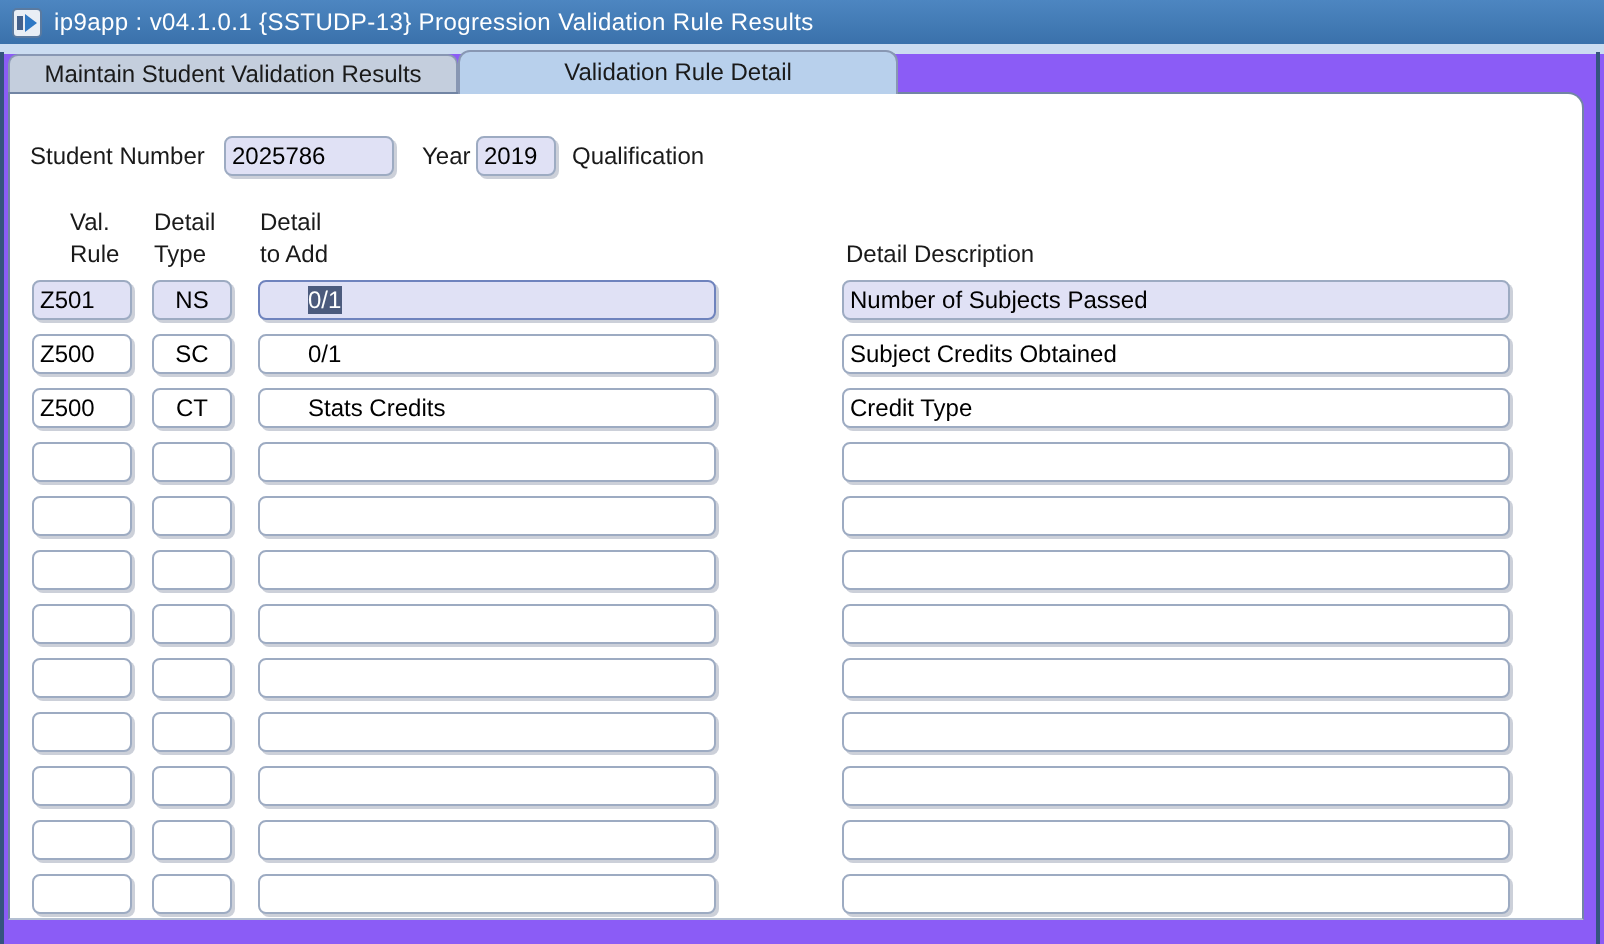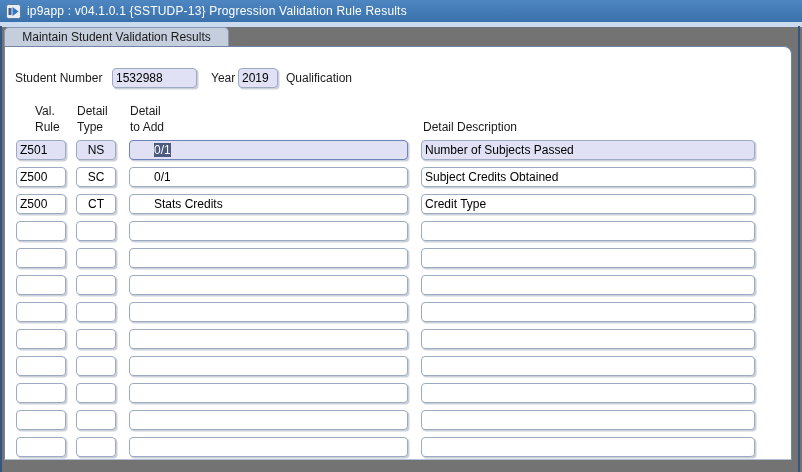--- a/index.html
+++ b/index.html
@@ -1,18 +1,18 @@
 <!DOCTYPE html>
 <html><head>
 <meta charset="utf-8">
 <style>
   html,body { margin:0; padding:0; background:#ffffff; }
   * { box-sizing:border-box; }
   .window {
-    position:relative; width:802px; height:472px; background:#737373;
+    position:relative; width:802px; height:472px; background:#8b5cf6;
     font-family:"Liberation Sans", sans-serif; overflow:hidden;
   }
   
   .titlebar {
     position:absolute; left:0; top:0; width:802px; height:22px;
     background:linear-gradient(#4d86c1,#3a71ab);
     display:flex; align-items:center; color:#ffffff;
   }
   .app-icon { width:15px; height:15px; margin:0 6px 0 6px; flex:0 0 auto; }
   .title-text { font-size:12px; letter-spacing:0.2px; white-space:nowrap; }
@@ -56,21 +56,21 @@
   .txt.selected-text { background:#4c5b7d; color:#ffffff; }
   
   .f-student { left:112px; top:68px; width:85px; }
   .f-year    { left:238px; top:68px; width:40px; }
   .f-qual    { left:360px; top:68px; width:84px; }
   
   .rows { position:absolute; left:0; top:0; width:802px; height:472px; z-index:4; }
   .grid-row { position:absolute; left:0; width:802px; height:20px;border-radius:10px; }
   .grid-row .c1 { left:16px;  width:50px;  }
   .grid-row .c2 { left:76px;  width:40px;text-align:center;  }
-  .grid-row .c3 { left:129px; width:279px;padding-left:24px; }
+  .grid-row .c3 { left:129px; width:229px;padding-left:24px; }
   .grid-row .c4 { left:421px; width:334px; }
   .grid-row.current .field { background:#e0e1f5; }
 </style>
 </head>
 <body>
 
 <div class="window">
 
   <div class="titlebar">
     <svg class="app-icon" viewBox="0 0 15 15">
@@ -80,25 +80,26 @@
     </svg>
     <span class="title-text">ip9app : v04.1.0.1 {SSTUDP-13} Progression Validation Rule Results</span>
   </div>
 
   <div class="substrip"></div>
 
   <div class="edge-left"></div>
   <div class="edge-right"></div>
 
   <div class="tab tab-inactive">Maintain Student Validation Results</div>
+  <div class="tab tab-active">Validation Rule Detail</div>
 
   <div class="frame"></div>
 
   <div class="lbl" style="left:15px; top:68px;">Student Number</div>
-  <div class="field lav f-student"><span class="txt">1532988</span></div>
+  <div class="field lav f-student"><span class="txt">2025786</span></div>
 
   <div class="lbl" style="left:211px; top:68px;">Year</div>
   <div class="field lav f-year"><span class="txt">2019</span></div>
 
   <div class="lbl" style="left:286px; top:68px;">Qualification</div>
 
   <div class="hdr" style="left:17px; top:103px;margin-left:18px;">
     <div>Val.</div>
     <div>Rule</div>
   </div>

